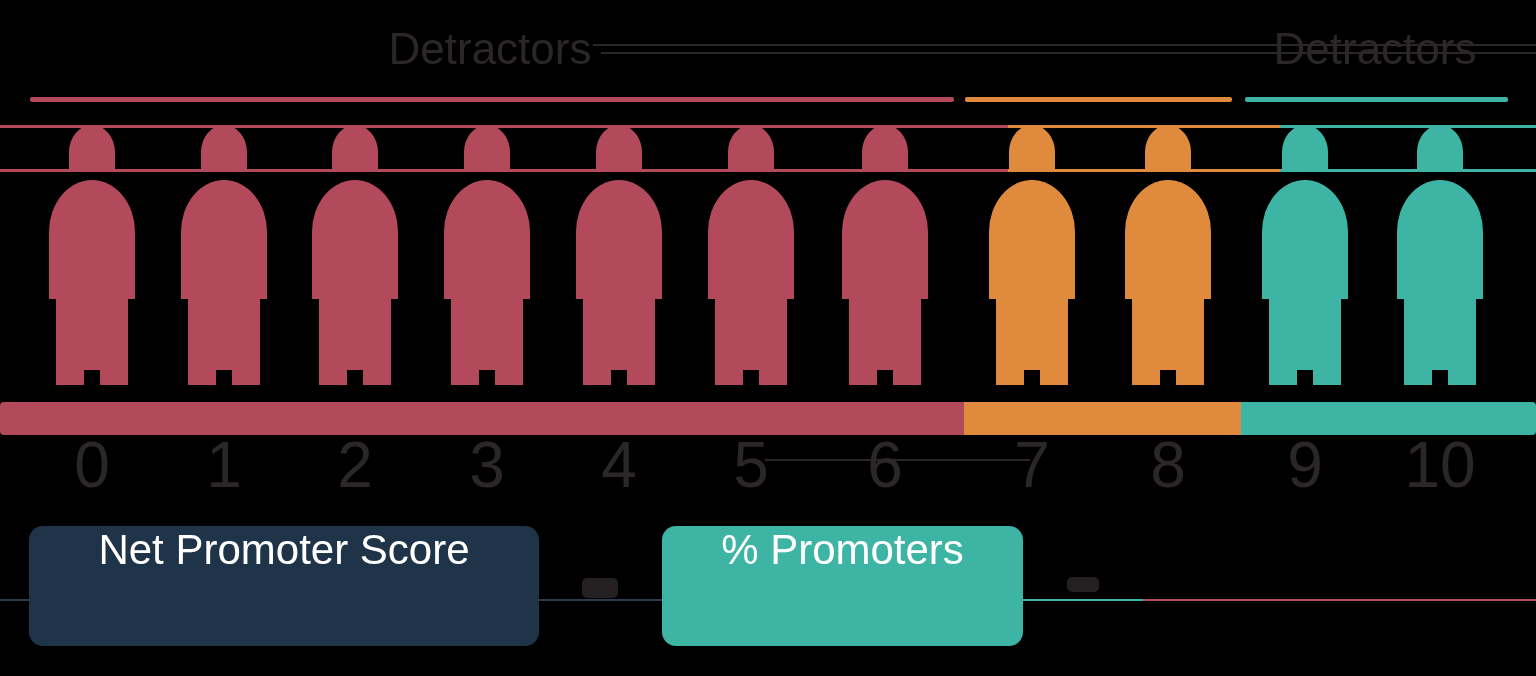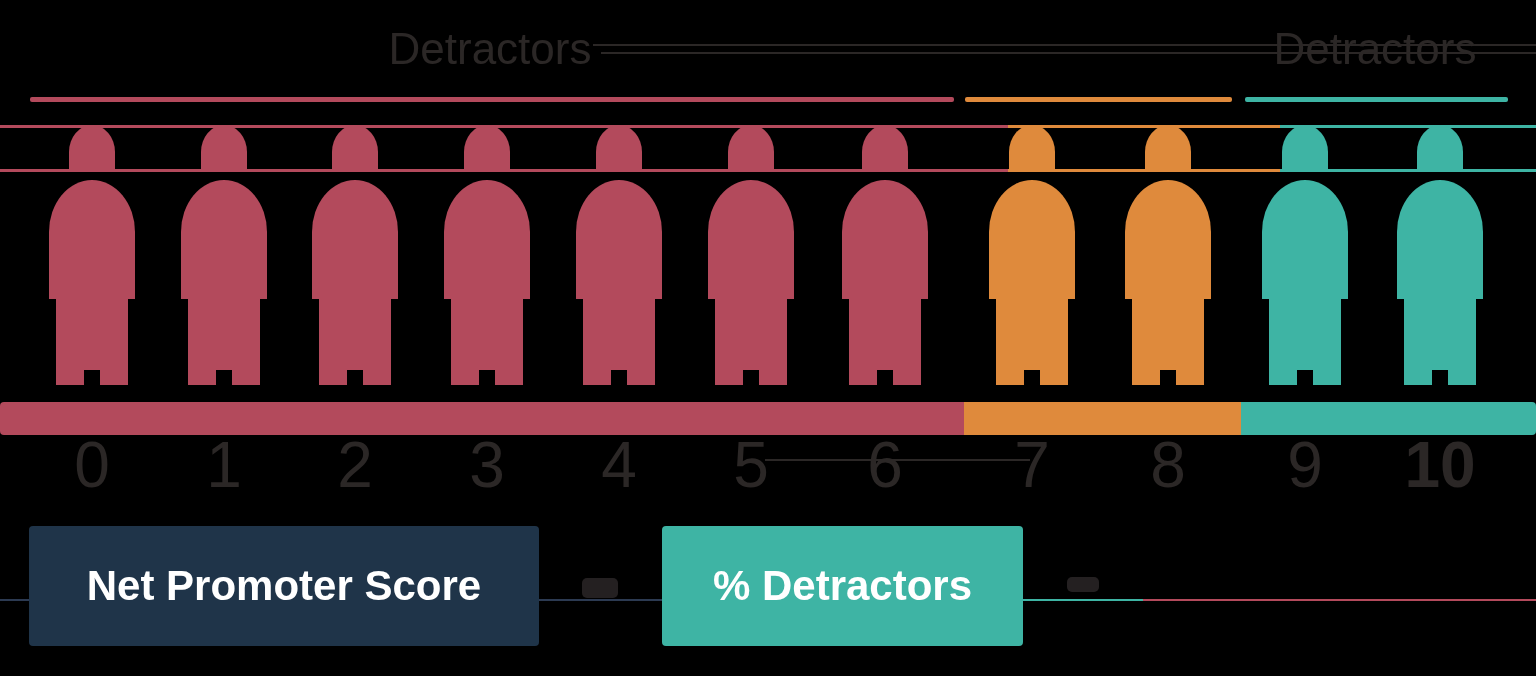--- a/index.html
+++ b/index.html
@@ -51,22 +51,22 @@
   .num{
     position:absolute;top:433px;width:90px;margin-left:-45px;text-align:center;
     font-size:64px;line-height:64px;color:var(--dark_text);font-weight:400;
   }
   
   .fline{position:absolute;top:599px;height:2px;}
   .fl-1{left:0;width:662px;background:var(--formula_line)}
   .fl-2{left:662px;width:481px;background:var(--promoters)}
   .fl-3{left:1143px;width:393px;background:var(--detractors)}
   .fbox{
-    position:absolute;top:526px;height:120px;border-radius:4px;color:var(--box_text);
-    display:flex;align-items:center;justify-content:center;font-size:42px;font-weight:700;
+    position:absolute;top:526px;height:120px;border-radius:14px;color:var(--box_text);
+    display:flex;justify-content:center;font-size:42px;font-weight:400;
     white-space:nowrap;z-index:2;
   }
   .box-nps{left:29px;width:510px;background:var(--navy_box)}
   .box-pro{left:662px;width:361px;background:var(--promoters)}
   .box-det{left:1143px;width:365px;background:var(--detractors)}
   .op{position:absolute;background:var(--operator_dash);border-radius:5px;z-index:2;}
   .op-eq{left:582px;top:578px;width:36px;height:20px}
   .op-min{left:1067px;top:577px;width:32px;height:15px}
 </style>
 </head>
@@ -152,30 +152,30 @@
       <span class="num" style="left: 92px;">0</span>
       <span class="num" style="left: 224px;">1</span>
       <span class="num" style="left: 355px;">2</span>
       <span class="num" style="left: 487px;">3</span>
       <span class="num" style="left: 619px;">4</span>
       <span class="num" style="left: 751px;">5</span>
       <span class="num" style="left: 885px;">6</span>
       <span class="num" style="left: 1032px;">7</span>
       <span class="num" style="left: 1168px;">8</span>
       <span class="num" style="left: 1305px;">9</span>
-      <span class="num" style="left: 1440px; font-weight: bold;">10</span>
+      <span class="num" style="left: 1440px;">10</span>
     </div>
   <div class="thin num-line"></div>
 
   <div class="fline fl-1"></div>
   <div class="fline fl-2"></div>
   <div class="fline fl-3"></div>
 
   <div class="fbox box-nps">
     <span>Net Promoter Score</span>
   </div>
   <div class="op op-eq"></div>
   <div class="fbox box-pro">
-    <span>% Detractors</span>
+    <span>% Promoters</span>
   </div>
   <div class="op op-min"></div>
 
 </div>
 
 </body></html>

